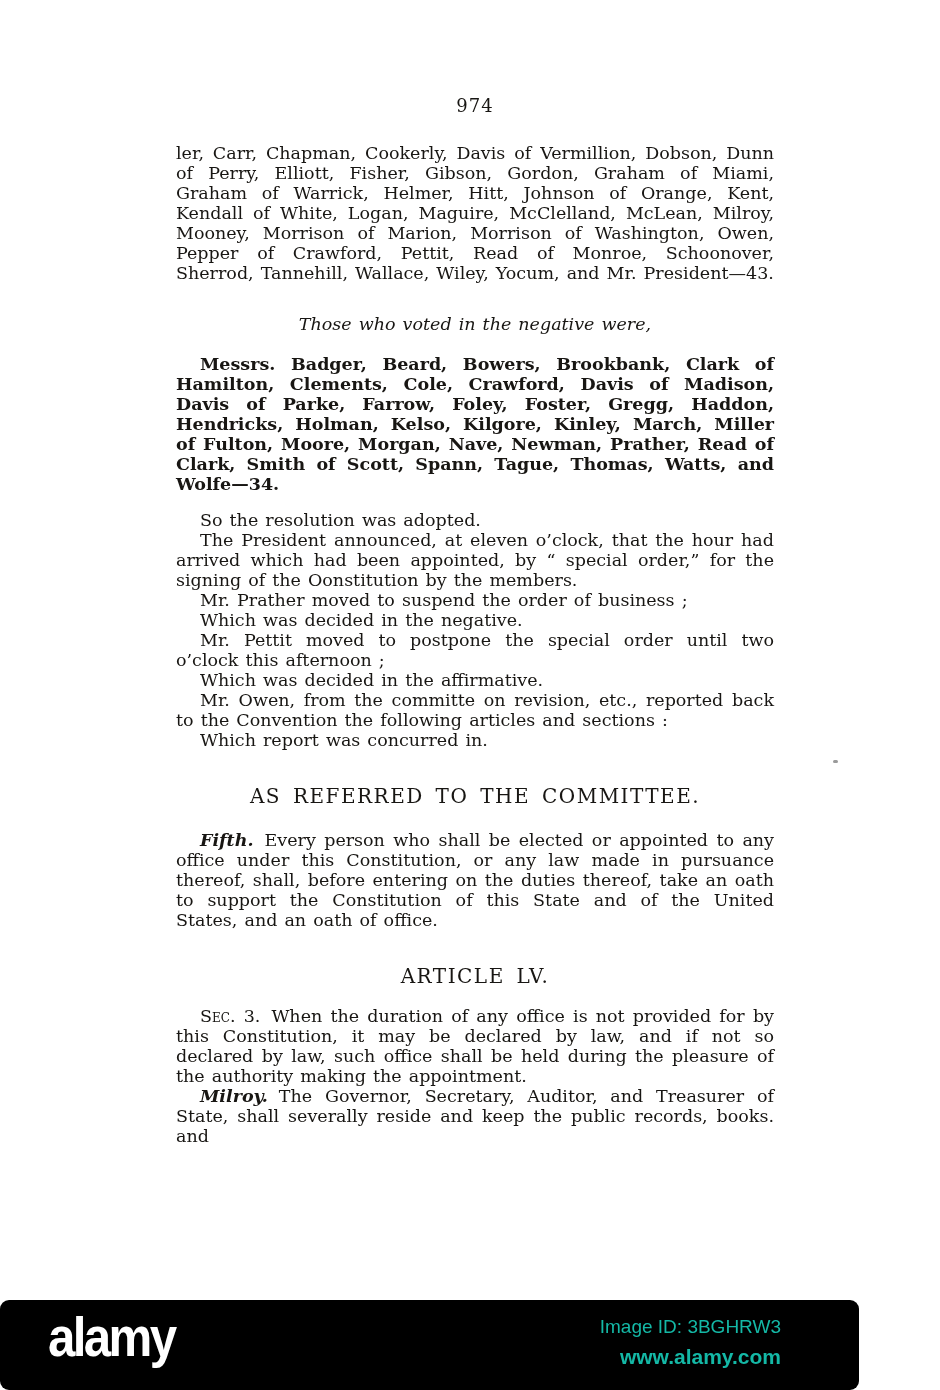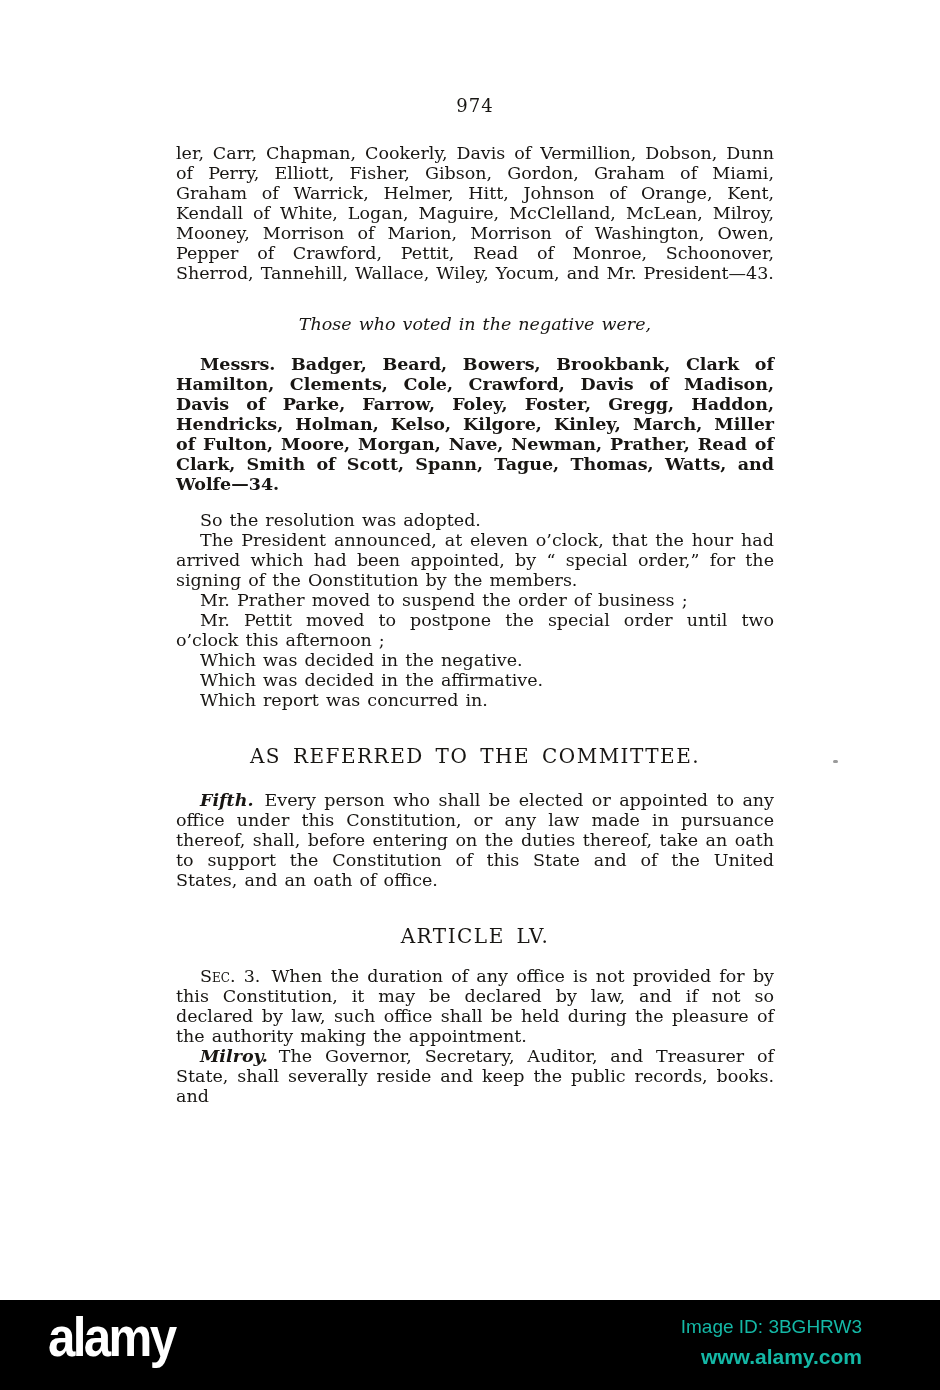--- a/index.html
+++ b/index.html
@@ -86,23 +86,24 @@
     top: 760px;
     width: 5px;
     height: 3px;
     background: #9a9a9a;
     border-radius: 2px;
   }
   .watermark-bar {
     position: absolute;
     left: 0;
     top: 1300px;
-    width: 940px;
+    width: 859px;
     height: 90px;
     background: #000000;
+    border-radius: 9px;
   }
   .alamy-logo {
     position: absolute;
     left: 48px;
     top: 6px;
     color: #ffffff;
     font-family: "Liberation Sans", sans-serif;
     font-weight: bold;
     font-size: 56px;
     letter-spacing: -3px;
@@ -138,23 +139,24 @@
   <p class="para-first">ler, Carr, Chapman, Cookerly, Davis of Vermillion, Dobson, Dunn of Perry, Elliott, Fisher, Gibson, Gordon, Graham of Miami, Graham of Warrick, Helmer, Hitt, Johnson of Orange, Kent, Kendall of White, Logan, Maguire, McClelland, McLean, Milroy, Mooney, Morrison of Marion, Morrison of Washington, Owen, Pepper of Crawford, Pettit, Read of Monroe, Schoonover, Sherrod, Tannehill, Wallace, Wiley, Yocum, and Mr. President—43.</p>
 
   <p class="center-head-italic">Those who voted in the negative were,</p>
 
   <p class="negative-list">Messrs. Badger, Beard, Bowers, Brookbank, Clark of Hamilton, Clements, Cole, Crawford, Davis of Madison, Davis of Parke, Farrow, Foley, Foster, Gregg, Haddon, Hendricks, Holman, Kelso, Kilgore, Kinley, March, Miller of Fulton, Moore, Morgan, Nave, Newman, Prather, Read of Clark, Smith of Scott, Spann, Tague, Thomas, Watts, and Wolfe—34.</p>
 
   <div class="proceedings-block">
     <p>So the resolution was adopted.</p>
     <p>The President announced, at eleven o’clock, that the hour had arrived which had been appointed, by “ special order,” for the signing of the Oonstitution by the members.</p>
     <p>Mr. Prather moved to suspend the order of business ;</p>
+    <p>Which was decided in the negative.</p>
     <p>Mr. Pettit moved to postpone the special order until two o’clock this afternoon ;</p>
-    <p>Which was decided in the negative.</p>
     <p>Which was decided in the affirmative.</p>
+    <p>Mr. Owen, from the committe on revision, etc., reported back to the Convention the following articles and sections :</p>
     <p>Which report was concurred in.</p>
   </div>
 
   <p class="center-head-caps">AS REFERRED TO THE COMMITTEE.</p>
 
   <p class="indented-section"><span class="lead-italic">Fifth.</span><span>Every person who shall be elected or appointed to any office under this Constitution, or any law made in pursuance thereof, shall, before entering on the duties thereof, take an oath to support the Constitution of this State and of the United States, and an oath of office.</span></p>
 
   <p class="center-head-caps">ARTICLE LV.</p>
 
   <p class="indented-section tight"><span class="lead-smallcaps">Sec. 3.</span><span>When the duration of any office is not provided for by this Constitution, it may be declared by law, and if not so declared by law, such office shall be held during the pleasure of the authority making the appointment.</span></p>

